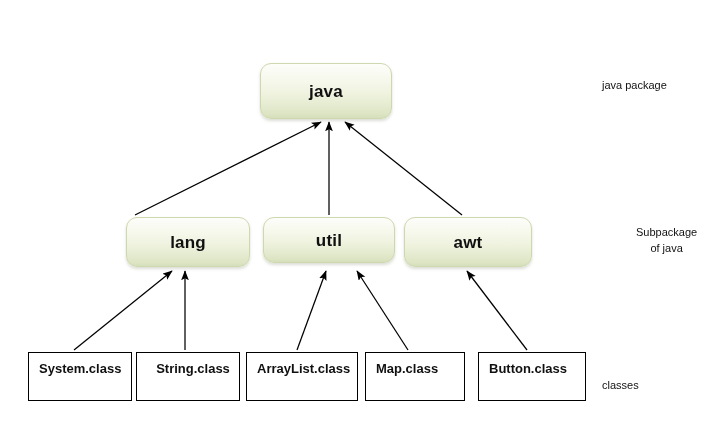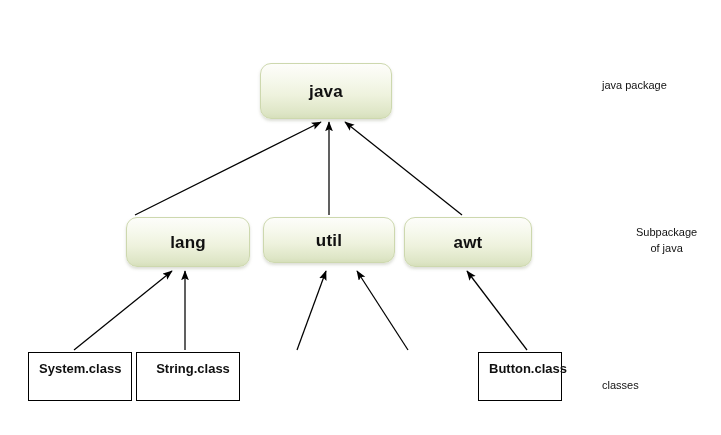--- a/index.html
+++ b/index.html
@@ -77,21 +77,21 @@
     font-weight: bold;
     color: #101010;
     white-space: nowrap;
     line-height: 1.15;
   }
 
   #class-system    { left: 28px;  width: 104px; }
   #class-string    { left: 136px; width: 104px; text-align: center; }
   #class-arraylist { left: 246px; width: 112px; }
   #class-map       { left: 365px; width: 100px; }
-  #class-button    { left: 478px; width: 84px; }
+  #class-button    { left: 478px; width: 108px; }
 
   
   .side-label {
     position: absolute;
     font-size: 11px;
     color: #111111;
     line-height: 1.45;
     white-space: pre-line;
     text-align: center;
   }
@@ -141,20 +141,26 @@
   <div class="pkg-box" id="box-awt">
     <span class="pkg-label">awt</span>
   </div>
 
   <div class="class-box" id="class-system">
     <span class="class-label">System.class</span>
   </div>
   <div class="class-box" id="class-string">
     <span class="class-label">String.class</span>
   </div>
+  <div class="class-box" id="class-arraylist">
+    <span class="class-label">ArrayList.class</span>
+  </div>
+  <div class="class-box" id="class-map">
+    <span class="class-label">Map.class</span>
+  </div>
   <div class="class-box" id="class-button">
     <span class="class-label">Button.class</span>
   </div>
 
   <div class="side-label" id="label-package">java package</div>
   <div class="side-label" id="label-subpackage">Subpackage
 of java</div>
   <div class="side-label" id="label-classes">classes</div>
 
 </div>

